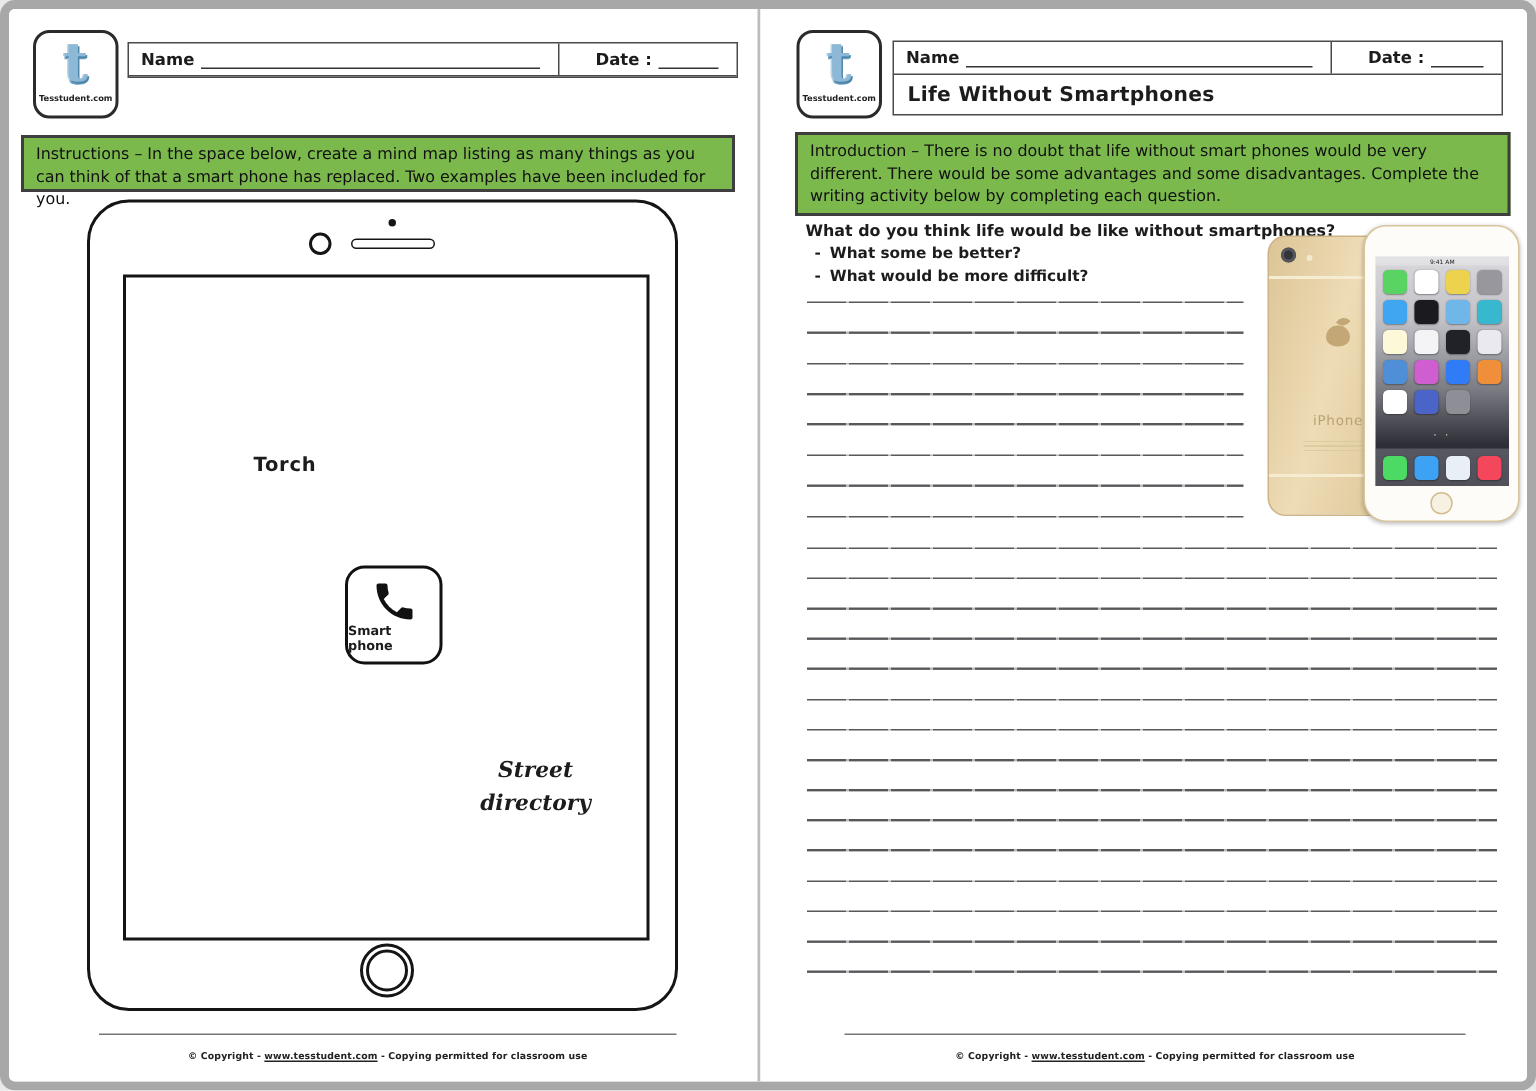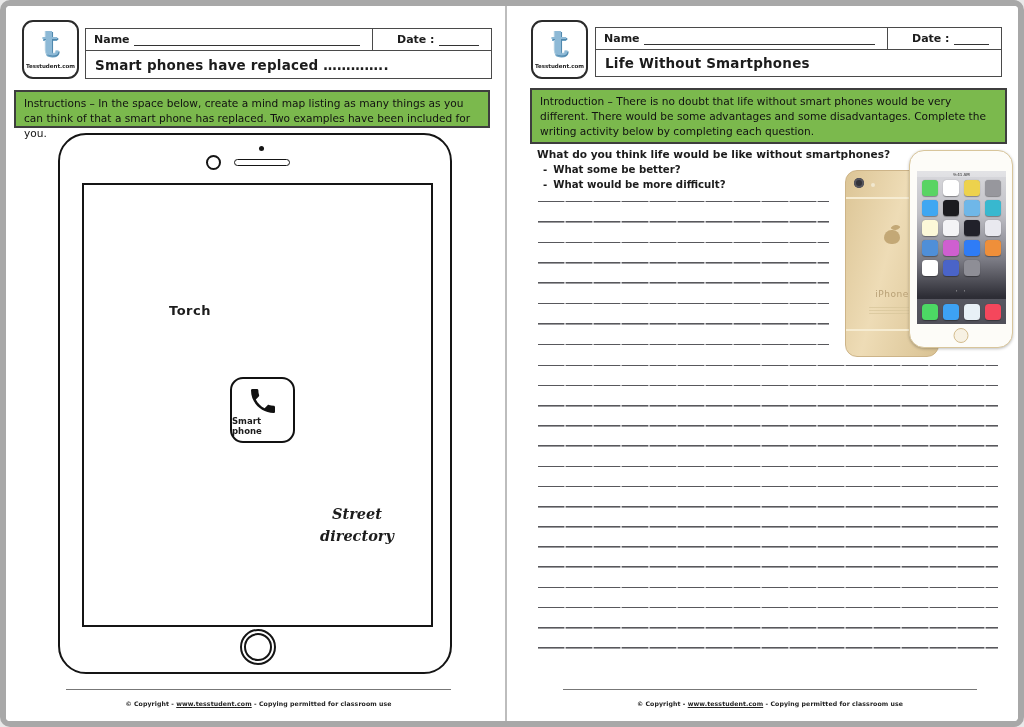--- a/index.html
+++ b/index.html
@@ -57,21 +57,21 @@
   .bullet{position:absolute;font-size:10.2px;font-weight:700;display:flex;gap:6px;}
 
   
   .footer{position:absolute;border-top:1.4px solid #777;text-align:center;padding-top:1px;}
   .footer .ftxt{font-size:6.2px;font-weight:bold;color:#222;letter-spacing:.1px;}
   .footer .flink{text-decoration:underline;}
 
   
   .iphone{position:absolute;}
   .ip-back{position:absolute;left:0;top:7px;width:94px;height:187px;border-radius:12px;border:1px solid #cdb488;
-           background:linear-gradient(105deg,#dcc596 0%,#eedcb6 45%,#d9c293 100%);margin-top:13px;}
+           background:linear-gradient(105deg,#dcc596 0%,#eedcb6 45%,#d9c293 100%);}
   .ip-band{position:absolute;left:0;width:100%;height:2px;background:#f6ecd2;}
   .ip-cam{position:absolute;left:8px;top:7px;width:10px;height:10px;border-radius:50%;background:#33333a;box-shadow:inset 0 0 0 2px #55555e, 14px 2px 0 -3px #f1e8cf;}
   .ip-apple{position:absolute;left:50%;top:54px;transform:translateX(-50%);width:16px;height:19px;}
   .ip-apple::before{content:"";position:absolute;left:0;top:5px;width:16px;height:14px;background:var(--gold_dark,#c3a876);border-radius:48% 48% 46% 46%/58% 58% 44% 44%;}
   .ip-apple::after{content:"";position:absolute;left:8px;top:-1px;width:7px;height:7px;background:var(--gold_dark,#c3a876);border-radius:85% 10% 85% 10%;transform:rotate(38deg);}
   .ip-brand{position:absolute;left:0;top:118px;width:100%;text-align:center;font-size:9px;color:#b9a176;letter-spacing:.5px;}
   .ip-reg{position:absolute;left:50%;top:136px;transform:translateX(-50%);width:46px;height:7px;
           background:repeating-linear-gradient(#d9c79c 0 1px,transparent 1px 3px);opacity:.8;}
   .ip-front{position:absolute;left:64px;top:0;width:104px;height:198px;border-radius:15px;background:#fdfcf8;
             border:1px solid #d8c59b;box-shadow:0 1px 3px rgba(0,0,0,.25);}
@@ -102,21 +102,20 @@
       <div class="row1">
         <div class="cell namecell" style="width:287px;height:21px;">
           <span>Name</span>
           <span class="fillline"></span>
         </div>
         <div class="cell" style="flex:1;height:21px;">
           <span>Date :</span>
           <span class="fillline"></span>
         </div>
       </div>
-      <div class="titlerow" style="height:27px;">Smart phones have replaced …………..</div>
     </div>
 
     <div class="greenbox" style="left:8px;top:84px;width:476px;height:38px;">Instructions – In the space below, create a mind map listing as many things as you can think of that a smart phone has replaced. Two examples have been included for you.</div>
 
     <div class="tablet" style="left:52px;top:127px;width:394px;height:541px;">
       <div class="tab-dot" style="left:199px;top:11px;width:5px;height:5px;"></div>
       <div class="tab-cam" style="left:146px;top:20px;width:15px;height:15px;"></div>
       <div class="tab-speaker" style="left:174px;top:24px;width:56px;height:7px;"></div>
 
       <div class="tab-screen" style="left:22px;top:48px;width:351px;height:444px;">

